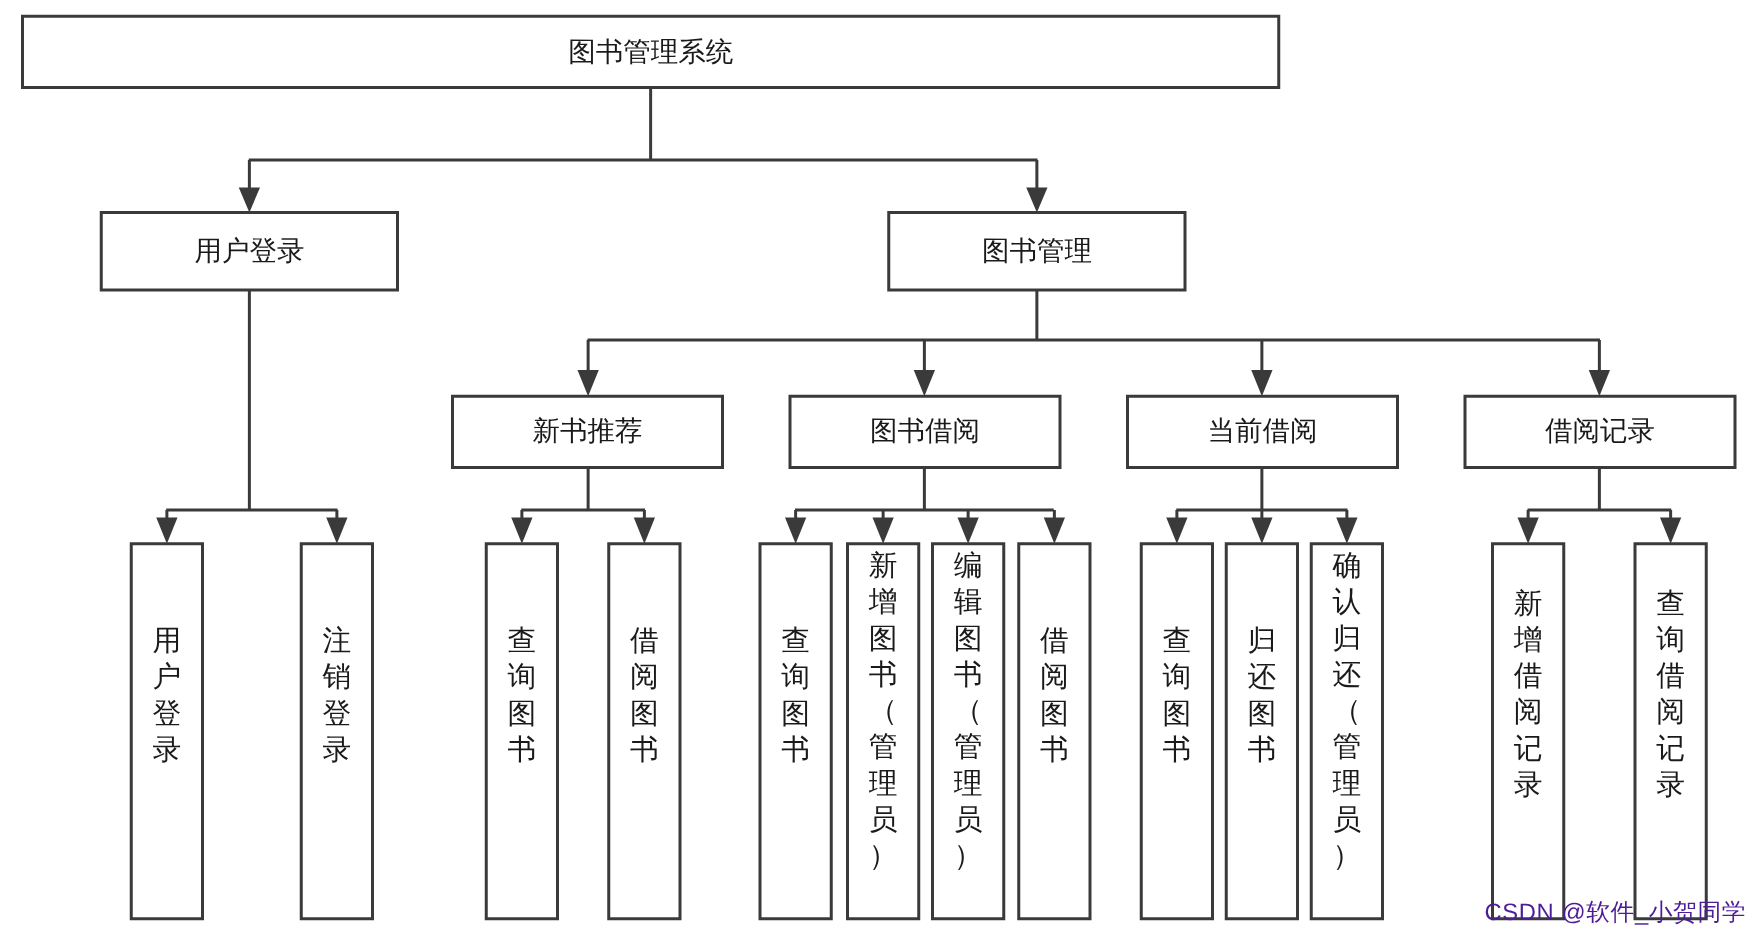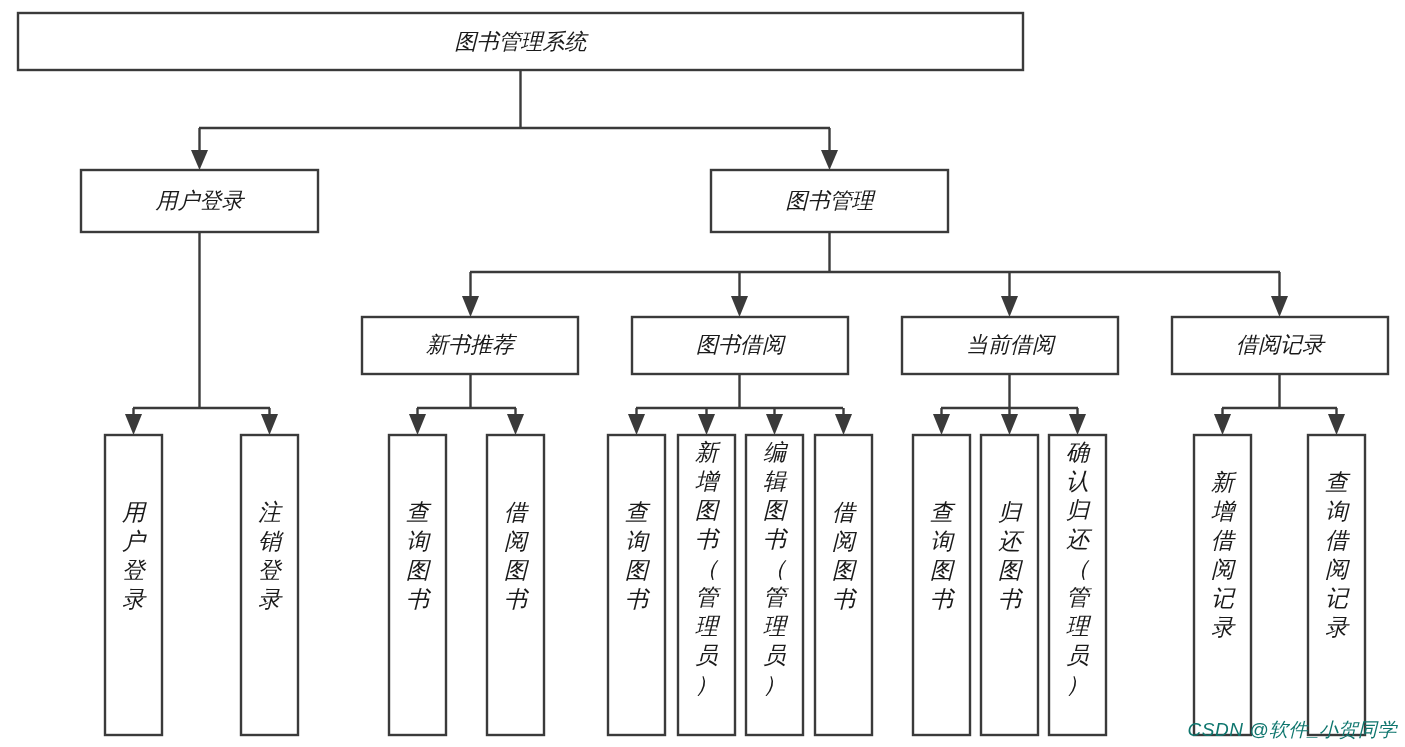--- a/index.html
+++ b/index.html
@@ -11,21 +11,20 @@
   body {
     width: 1405px;
     height: 747px;
     font-family: "Liberation Sans", "DejaVu Sans", sans-serif;
     overflow: hidden;
   }
   #diagram-root {
     position: relative;
     width: 1405px;
     height: 747px;
-    font-style: italic;
   }
   svg#tree-svg {
     position: absolute;
     left: 0;
     top: 0;
     width: 1405px;
     height: 747px;
   }
   .node-box {
     fill: #ffffff;
@@ -53,21 +52,21 @@
     font-size: 23px;
     fill: #1a1a1a;
     text-anchor: middle;
   }
   .watermark {
     position: absolute;
     right: 8px;
     bottom: 4px;
     font-family: "Liberation Sans", "DejaVu Sans", sans-serif;
     font-size: 19px;
-    color: #0f766e;
+    color: #4c1d95;
     white-space: nowrap;
     letter-spacing: 0.5px;
     user-select: none;
   }
 </style>
 </head>
 <body>
 
 <div id="diagram-root">
 

